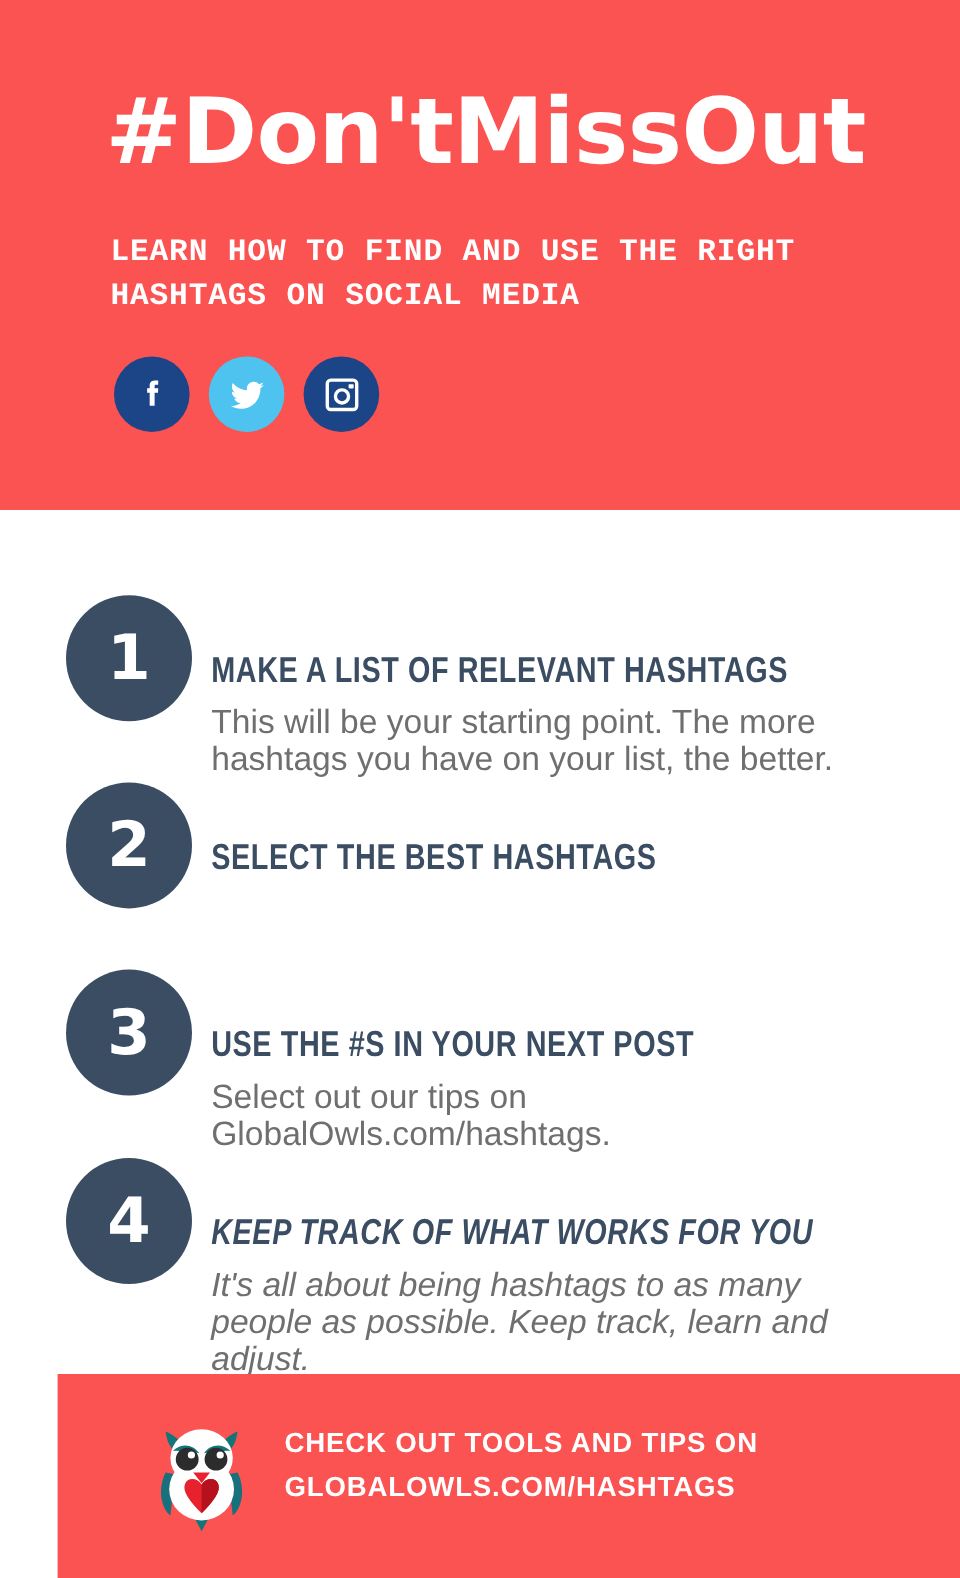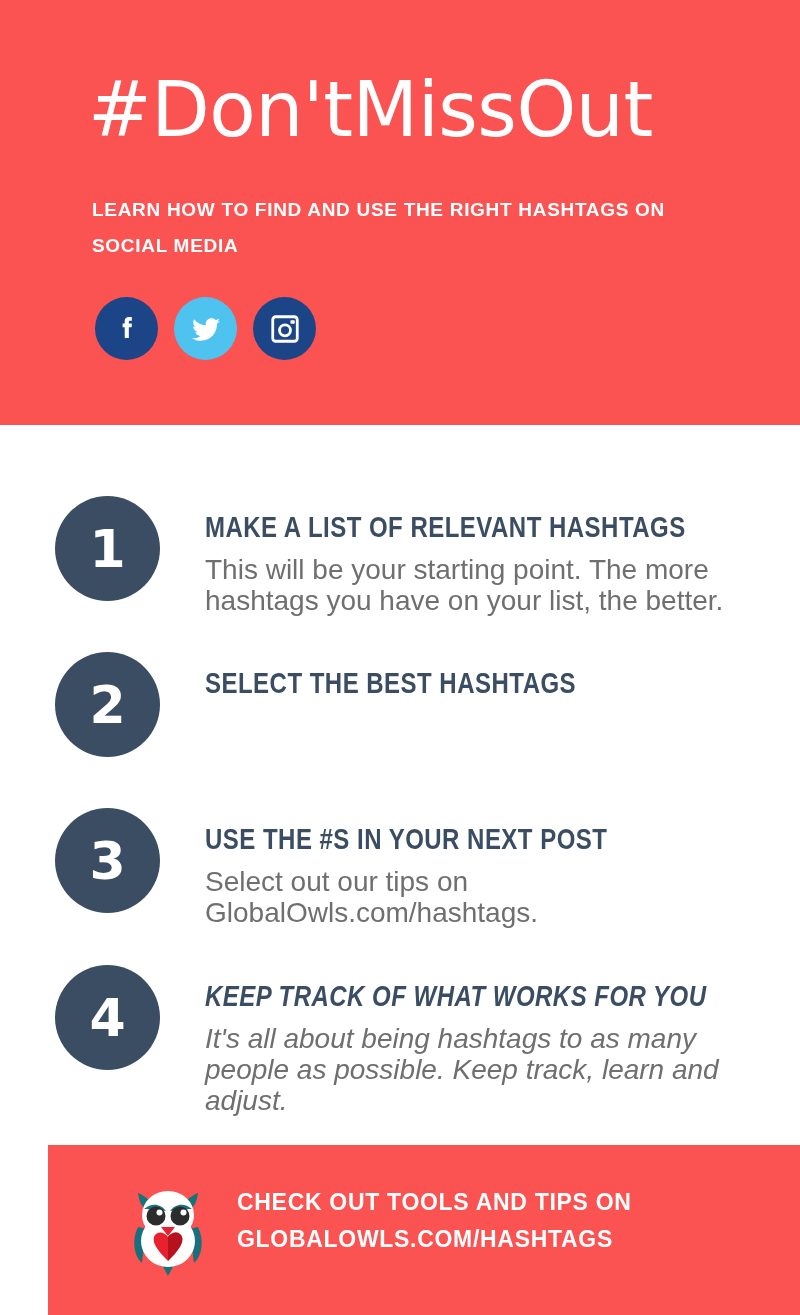--- a/index.html
+++ b/index.html
@@ -13,30 +13,30 @@
   .page { position:relative; width:800px; height:1315px; background:#ffffff; }
 
   
   .header {
     position:absolute; left:0; top:0; width:800px; height:425px;
     background:#fb5252;
   }
   .header-title {
     position:absolute; left:88px; top:62px;
     font-size:76px; line-height:96px;
-    font-weight:400; color:#ffffff;
+    font-weight:700; color:#ffffff;
     letter-spacing:-0.5px; white-space:nowrap;
     font-family:"DejaVu Sans","Liberation Sans",sans-serif;
   }
   .header-sub {
     position:absolute; left:92px; top:192px; width:600px;
-    font-size:19px; line-height:36px;
+    font-size:26px; line-height:36px;
     font-weight:700; color:#ffffff;
     letter-spacing:0.7px; text-transform:uppercase;
-    font-family:Liberation Sans, sans-serif;
+    font-family:Liberation Mono, monospace;
   }
   .social-row {
     position:absolute; left:95px; top:297px;
     display:flex; gap:16px; align-items:center;
   }
   .social-circle {
     width:63px; height:63px; border-radius:50%;
     display:flex; align-items:center; justify-content:center;
   }
   .social-circle svg { display:block; }
@@ -45,21 +45,21 @@
   .steps { position:absolute; left:0; top:425px; width:800px; height:720px; }
   .step { position:absolute; left:0; width:800px; display:flex; }
   .step-badge {
     position:absolute; left:55px; width:105px; height:105px;
     border-radius:50%; background:#3a4d63;
     display:flex; align-items:center; justify-content:center;
     color:#ffffff; font-size:52px; font-weight:700;
     font-family:"DejaVu Sans","Liberation Sans",sans-serif;
     line-height:1;
   }
-  .step-body { position:absolute; left:205px; width:570px; }
+  .step-body { position:absolute; left:176px; width:570px;margin-top:32px; }
   .step-title {
     font-size:30px; line-height:32px;
     font-weight:700; color:#3a4d63;
     text-transform:uppercase; letter-spacing:0.6px;
     font-family:"Liberation Sans Narrow","Liberation Sans",sans-serif;
     transform:scaleX(0.80); transform-origin:left center;
     width:125%;
     white-space:nowrap;
   }
   .step-text {

